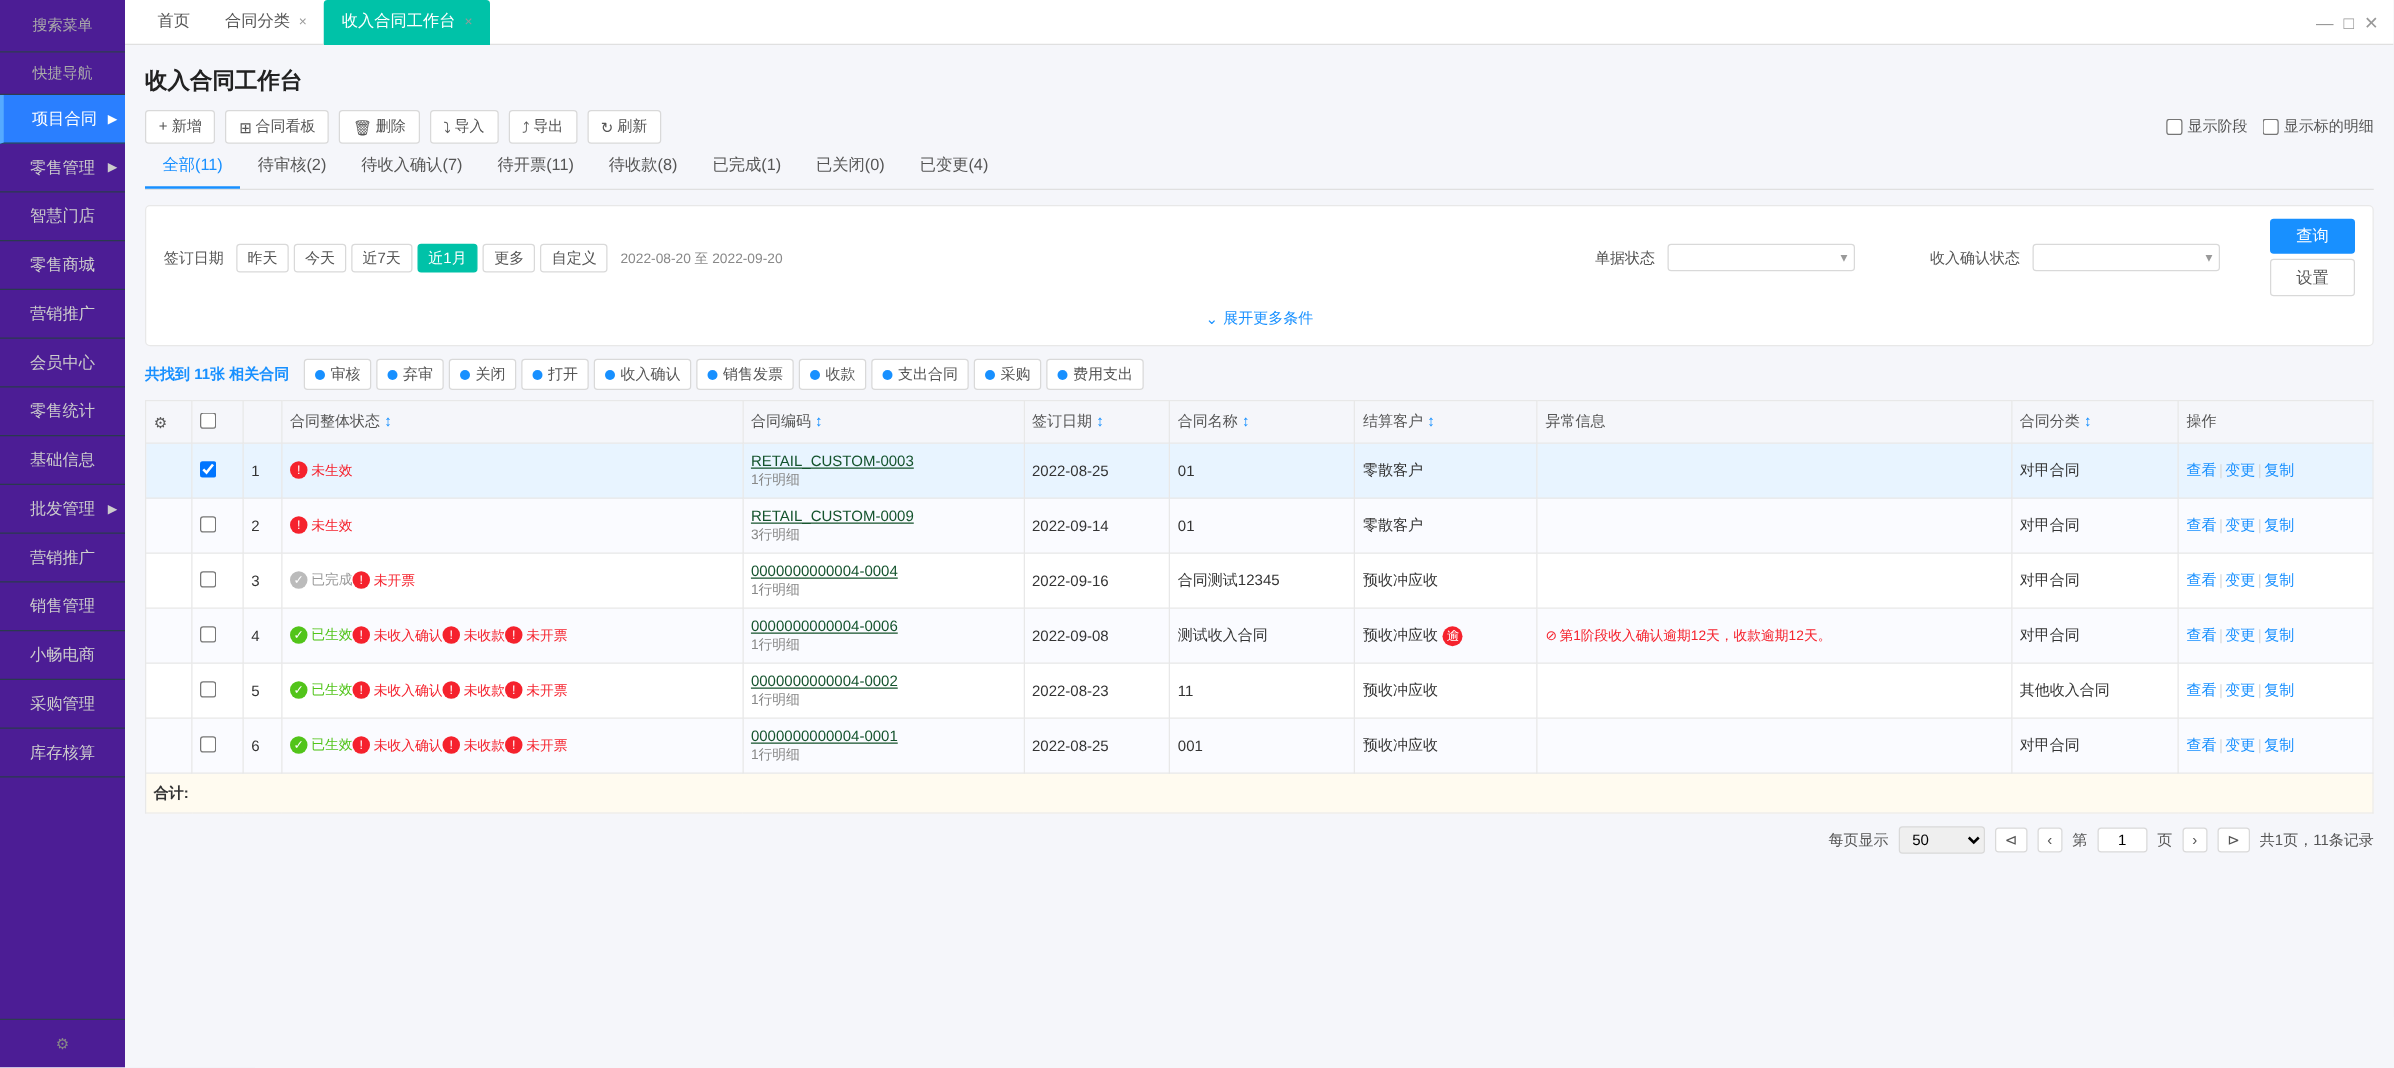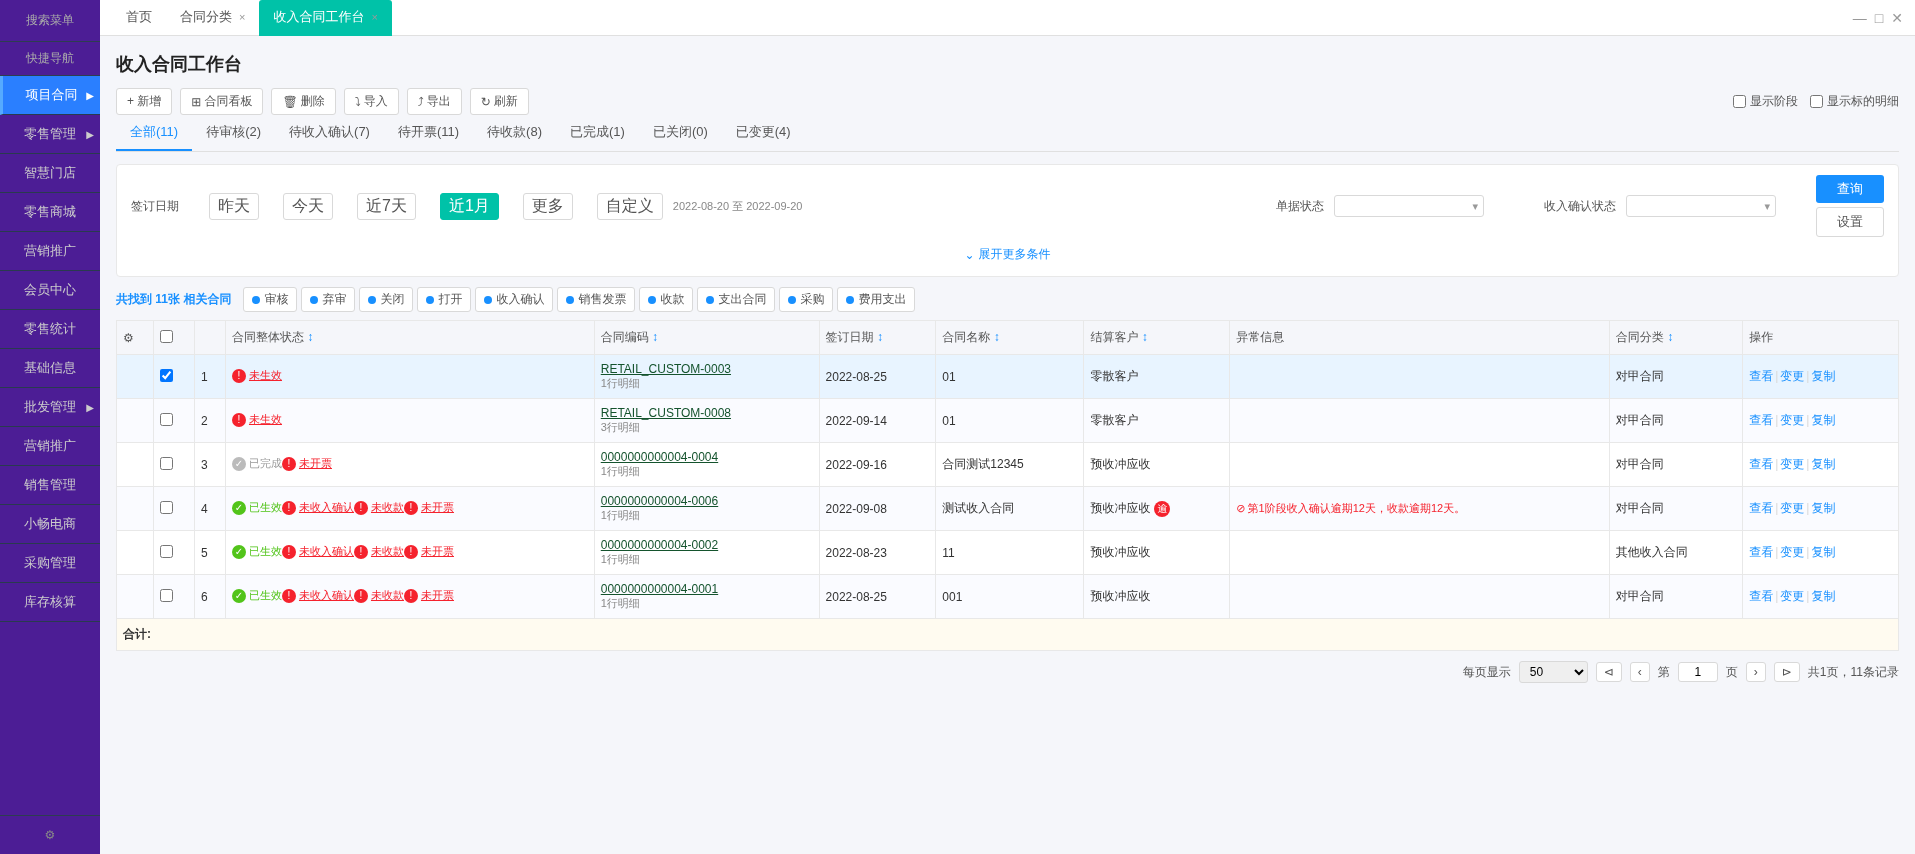--- a/index.html
+++ b/index.html
@@ -40,21 +40,21 @@
     
     .filter-tabs { display: flex; align-items: center; gap: 0; margin-bottom: 12px; border-bottom: 1px solid #e0e0e0; }
     .filter-tab { padding: 8px 14px; cursor: pointer; font-size: 13px; color: #555; border-bottom: 2px solid transparent; white-space: nowrap; }
     .filter-tab.active { color: #1890ff; border-bottom: 2px solid #1890ff; }
 
     
     .filter-row { background: #fff; border: 1px solid #e8e8e8; border-radius: 4px; padding: 10px 14px; margin-bottom: 10px; }
     .filter-line { display: flex; align-items: center; gap: 10px; flex-wrap: wrap; margin-bottom: 6px; }
     .filter-label { font-size: 12px; color: #555; white-space: nowrap; }
     .filter-date-btns { display: flex; gap: 4px; }
-    .filter-date-btn { padding: 2px 8px; font-size: 16px; border: 1px solid #d9d9d9; border-radius: 3px; cursor: pointer; background: #fff; color: #555; margin-left: 20px; }
+    .filter-date-btn { padding: 2px 8px; font-size: 12px; border: 1px solid #d9d9d9; border-radius: 3px; cursor: pointer; background: #fff; color: #555; }
     .filter-date-btn.active { background: #00c2a8; color: #fff; border-color: #00c2a8; }
     .filter-date-range { font-size: 11px; color: #888; }
     .filter-select { padding: 3px 24px 3px 8px; border: 1px solid #d9d9d9; border-radius: 3px; font-size: 12px; background: #fff; min-width: 150px; appearance: none; -webkit-appearance: none; }
     .filter-select-wrapper { position: relative; display: inline-block; }
     .filter-select-wrapper::after { content: "▾"; position: absolute; right: 6px; top: 50%; transform: translateY(-50%); color: #999; font-size: 11px; pointer-events: none; }
     .expand-btn { display: flex; align-items: center; gap: 4px; font-size: 12px; color: #1890ff; cursor: pointer; padding: 3px 8px; }
     .query-btn { padding: 5px 20px; background: #1890ff; color: #fff; border: none; border-radius: 3px; cursor: pointer; font-size: 13px; }
     .set-btn { padding: 5px 20px; background: #fff; color: #555; border: 1px solid #d9d9d9; border-radius: 3px; cursor: pointer; font-size: 13px; }
 
     
@@ -67,21 +67,21 @@
 
     
     .data-table { width: 100%; border-collapse: collapse; background: #fff; font-size: 12px; }
     .data-table th { background: #f5f6fa; border: 1px solid #e8e8e8; padding: 8px 6px; text-align: left; color: #555; font-weight: normal; white-space: nowrap; }
     .data-table td { border: 1px solid #e8e8e8; padding: 7px 6px; color: #333; vertical-align: middle; }
     .data-table tr.selected td { background: #e8f4ff; }
     .data-table tr.alt td { background: #fafbff; }
 
     .status-tag { display: inline-flex; align-items: center; gap: 3px; font-size: 11px; }
     .status-circle { width: 14px; height: 14px; border-radius: 50%; display: inline-flex; align-items: center; justify-content: center; font-size: 10px; color: #fff; flex-shrink: 0; }
-    .status-red { color: #f5222d; text-decoration: underline; }
+    .status-red { color: #f5222d; }
     .status-green { color: #52c41a; }
     .status-gray { color: #999; }
     .status-circle-red { background: #f5222d; }
     .status-circle-green { background: #52c41a; }
     .status-circle-gray { background: #bbb; }
 
     .link { color: #14532d; text-decoration: underline; cursor: pointer; }
     .sub-text { color: #888; font-size: 11px; }
 
     .op-btn { color: #1890ff; cursor: pointer; font-size: 12px; }
@@ -319,21 +319,21 @@
               <td><span class="op-btn">查看</span><span class="op-divider">|</span><span class="op-btn">变更</span><span class="op-divider">|</span><span class="op-btn">复制</span></td>
             </tr>
             <tr class="alt">
               <td></td>
               <td><input type="checkbox" style=""></td>
               <td>2</td>
               <td><div class="status-tag" style="margin-bottom: 2px;">
                   <span class="status-circle status-circle-red">!</span>
                   <span class="status-red">未生效</span>
                 </div></td>
-              <td><a class="link">RETAIL_CUSTOM-0008</a><br><span class="sub-text">3行明细</span></td>
+              <td><a class="link">RETAIL_CUSTOM-0009</a><br><span class="sub-text">3行明细</span></td>
               <td>2022-09-14</td>
               <td>01</td>
               <td>零散客户</td>
               <td></td>
               <td>对甲合同</td>
               <td><span class="op-btn">查看</span><span class="op-divider">|</span><span class="op-btn">变更</span><span class="op-divider">|</span><span class="op-btn">复制</span></td>
             </tr>
             <tr>
               <td></td>
               <td><input type="checkbox" style=""></td>

